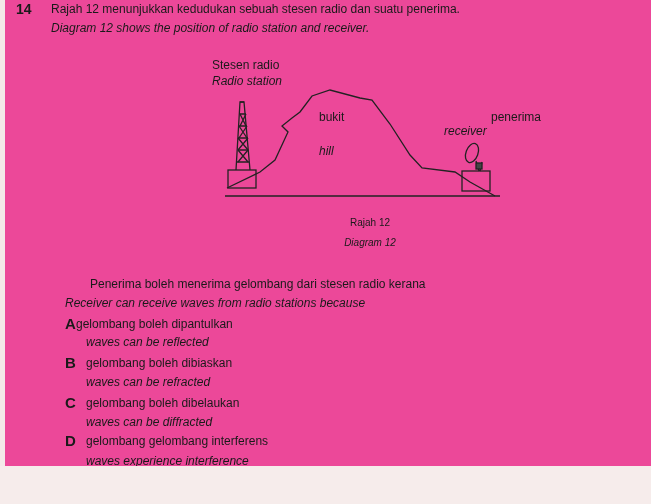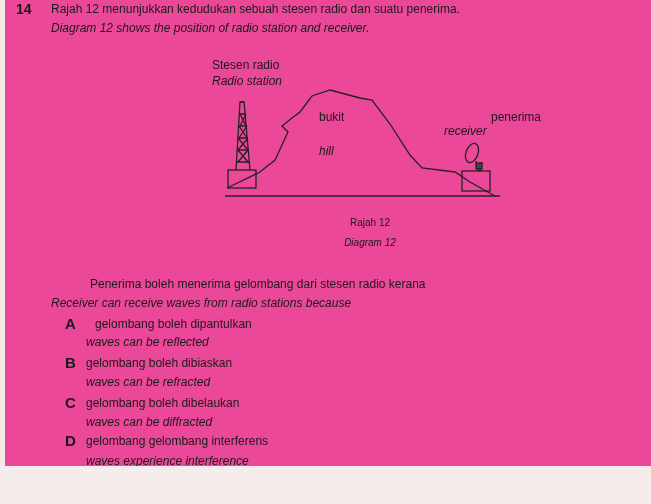--- a/index.html
+++ b/index.html
@@ -67,25 +67,25 @@
     <span class="diag-label" style="left:119px; top:60px;">bukit</span>
     <span class="diag-label it" style="left:119px; top:74px;margin-top:20px;">hill</span>
     <span class="diag-label" style="left:244px; top:60px;padding-left:47px;">penerima</span>
     <span class="diag-label it" style="left:244px; top:74px;">receiver</span>
   </div>
 
   <span class="caption" style="left:265px; top:214px;">Rajah 12</span>
   <span class="caption it" style="left:265px; top:234px;">Diagram 12</span>
 
   <span class="line" style="left:46px; top:275px;margin-left:39px;">Penerima boleh menerima gelombang dari stesen radio kerana</span>
-  <span class="line it" style="left:46px; top:294px;text-align:center;">Receiver can receive waves from radio stations because</span>
+  <span class="line it" style="left:60px; top:294px;text-align:center;">Receiver can receive waves from radio stations because</span>
 
   <div>
     <span class="opt-letter" style="left:60px; top:315px;">A</span>
-    <span class="line" style="left:90px; top:315px;">gelombang boleh dipantulkan</span>
+    <span class="line" style="left:71px; top:315px;">gelombang boleh dipantulkan</span>
     <span class="line it" style="left:81px; top:333px;">waves can be reflected</span>
   </div>
   <div>
     <span class="opt-letter" style="left:60px; top:354px;">B</span>
     <span class="line" style="left:81px; top:354px;">gelombang boleh dibiaskan</span>
     <span class="line it" style="left:81px; top:373px;">waves can be refracted</span>
   </div>
   <div>
     <span class="opt-letter" style="left:60px; top:394px;">C</span>
     <span class="line" style="left:81px; top:394px;">gelombang boleh dibelaukan</span>

